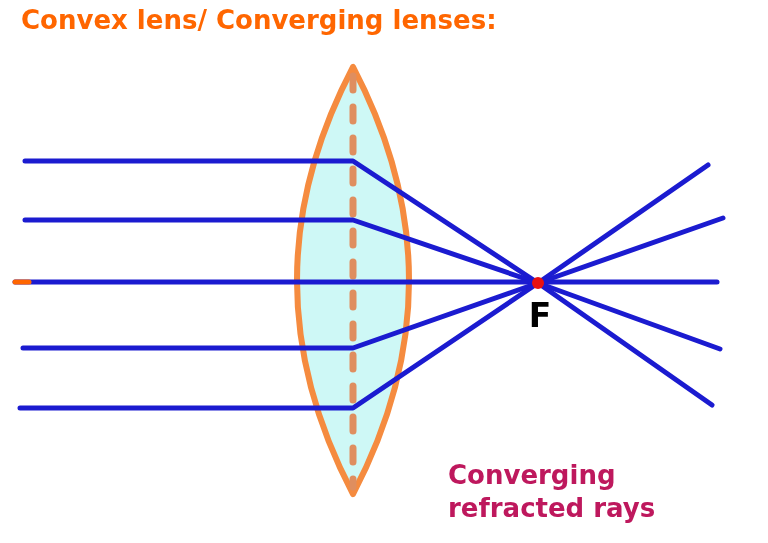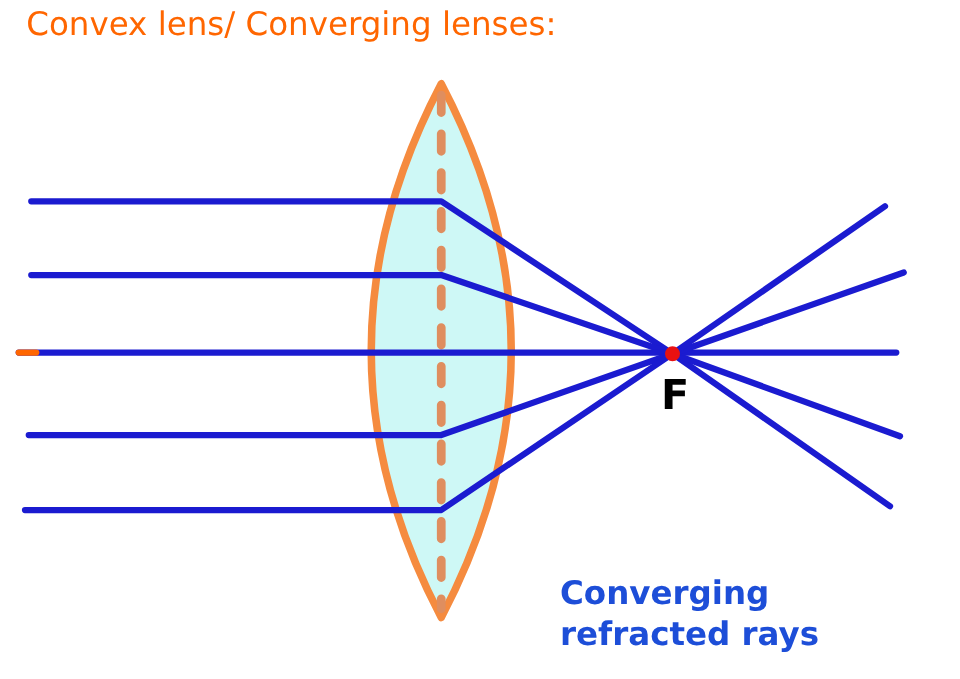--- a/index.html
+++ b/index.html
@@ -9,21 +9,21 @@
     height: 543px;
     background: #ffffff;
     overflow: hidden;
     font-family: "DejaVu Sans", sans-serif;
   }
   .title {
     position: absolute;
     left: 21px;
     top: 5px;
     font-size: 26px;
-    font-weight: 400;
+    font-weight: 700;
     white-space: nowrap;
   }
   .diagram-svg {
     position: absolute;
     left: 0;
     top: 0;
   }
   .label {
     position: absolute;
     font-weight: bold;
@@ -55,18 +55,18 @@
         <polyline points="15,282 717,282" fill="none" stroke="#1B1BD0" stroke-width="5" stroke-linecap="round" stroke-linejoin="round"></polyline>
         <polyline points="23,348 353,348 538,283 723,218" fill="none" stroke="#1B1BD0" stroke-width="5" stroke-linecap="round" stroke-linejoin="round"></polyline>
         <polyline points="20,408 353,408 538,283 708,165" fill="none" stroke="#1B1BD0" stroke-width="5" stroke-linecap="round" stroke-linejoin="round"></polyline>
         <line x1="15" y1="282" x2="29" y2="282" stroke="#FF6600" stroke-width="5" stroke-linecap="round"></line>
         <circle cx="538" cy="283" r="6" fill="#E91111"></circle>
       </g>
     <text id="focal-label" class="focal-label" x="540" y="327" fill="#000000">F</text>
   </svg>
 
 
-  <div class="label label-converging orange-text" style="color: #1d4ed8;">
+  <div class="label label-converging orange-text" style="color: #be185d;">
     <div>Converging</div>
     <div>refracted rays</div>
   </div>
 
 </div>
 
 </body></html>

